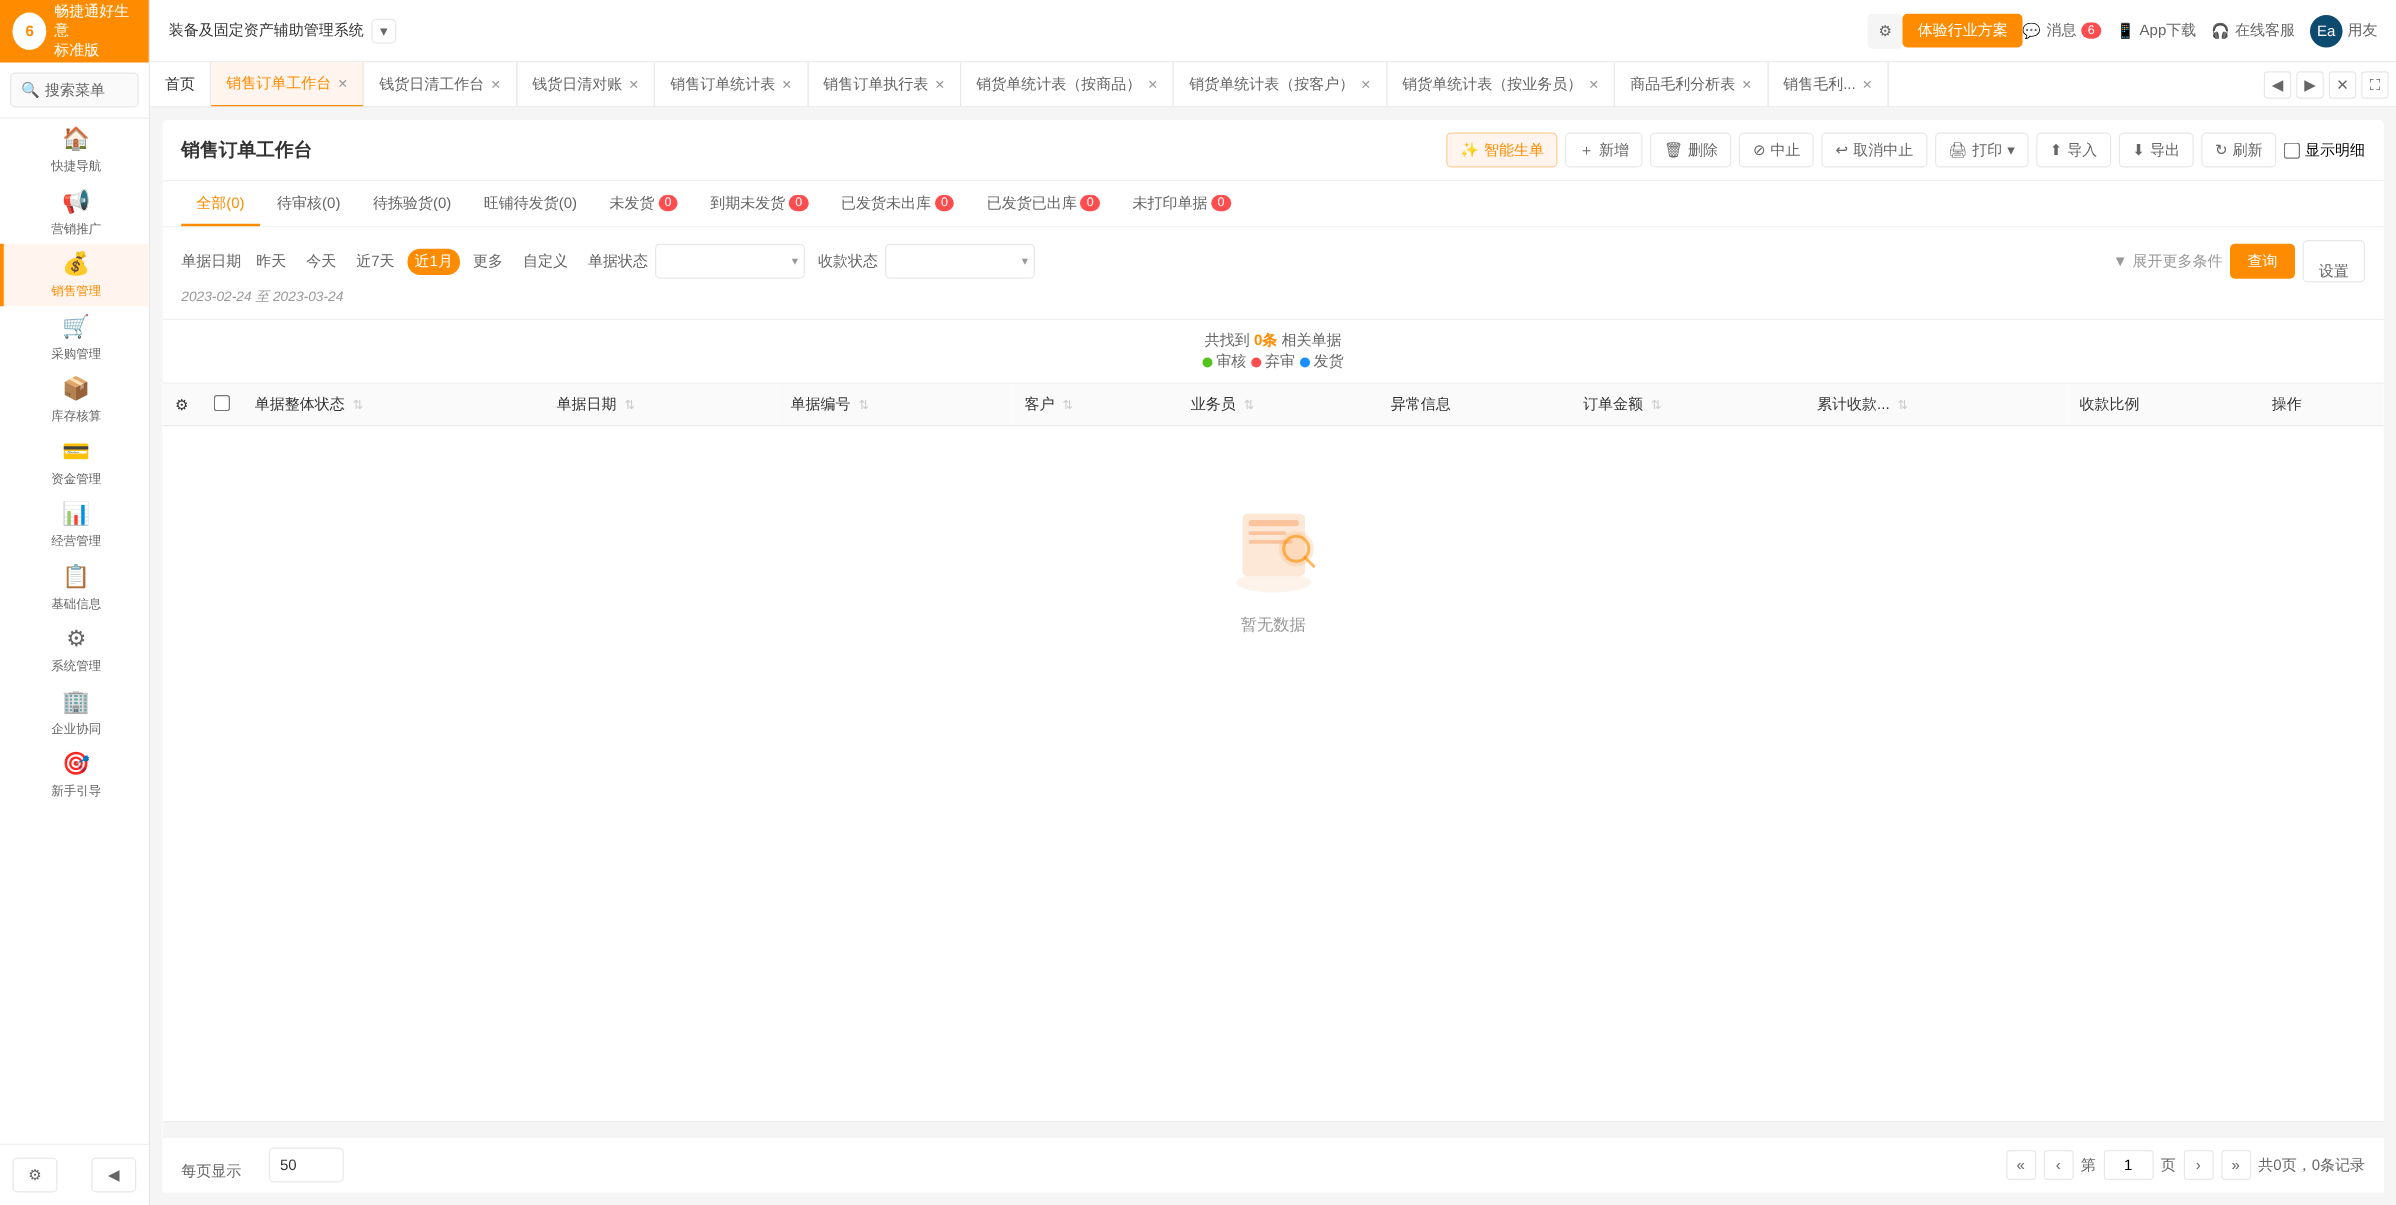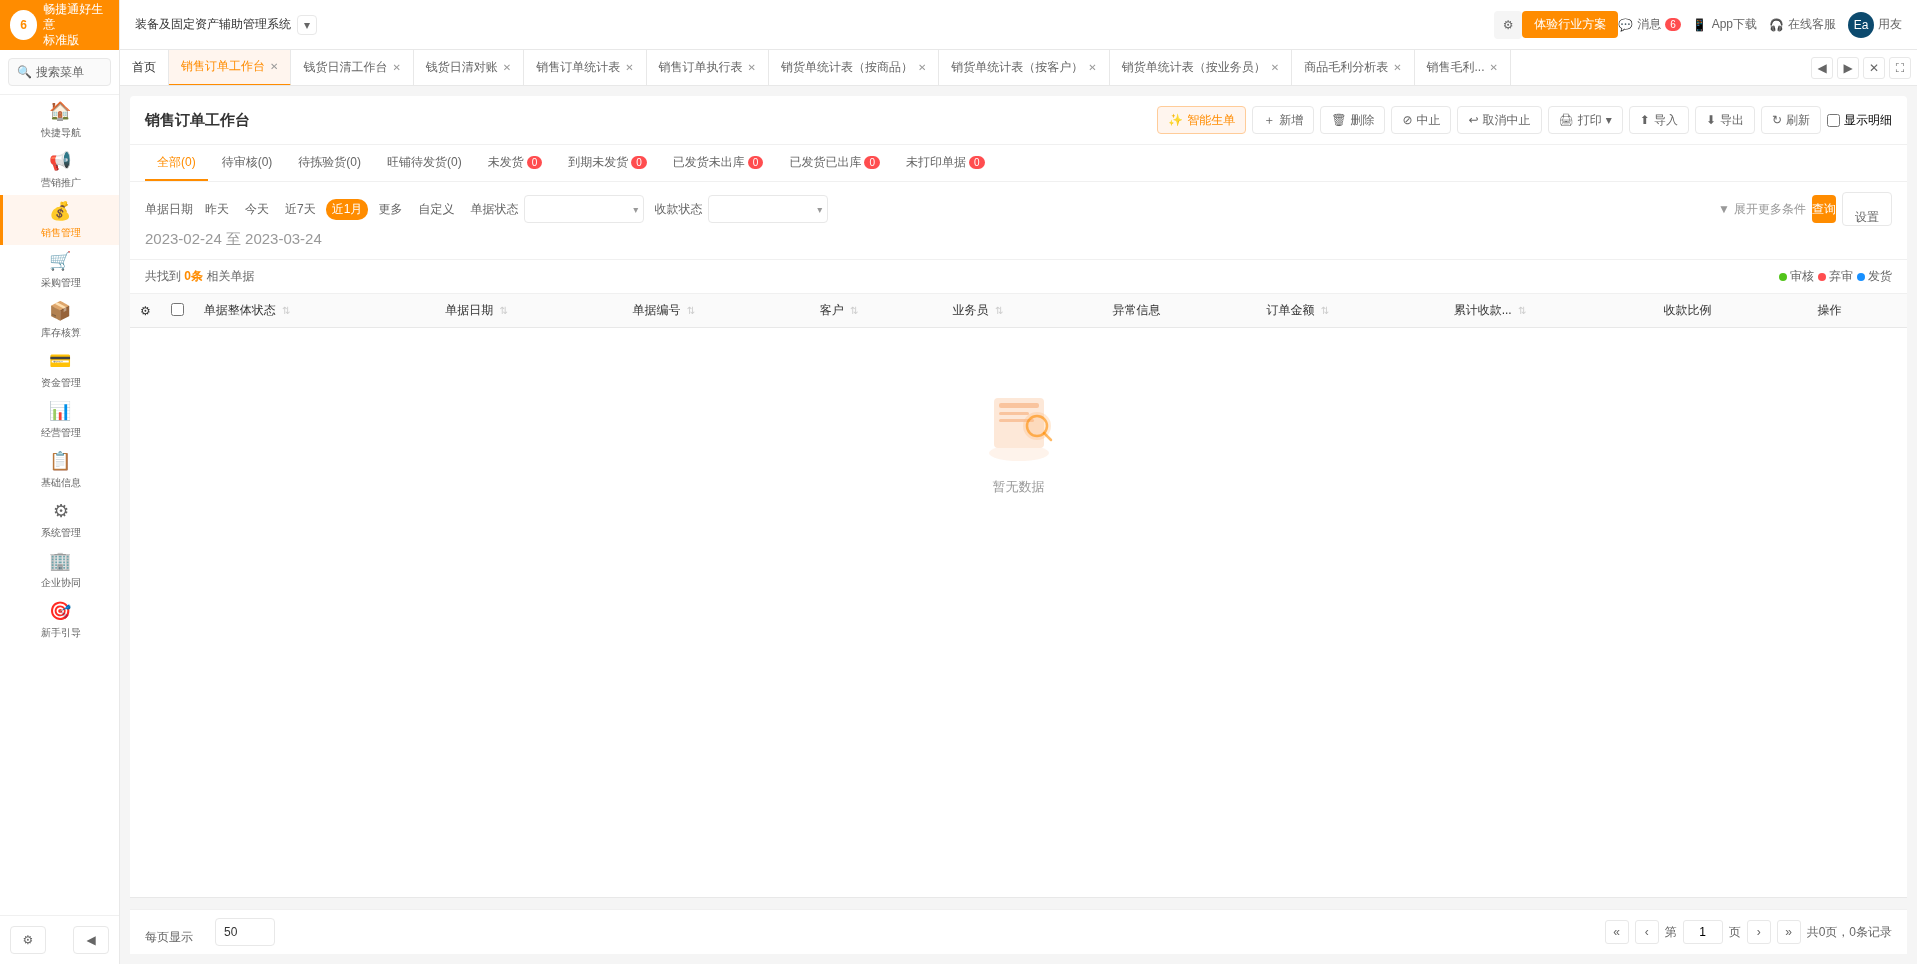--- a/index.html
+++ b/index.html
@@ -62,26 +62,26 @@
     .search-row { display: flex; align-items: center; gap: 10px; flex-wrap: wrap; }
     .search-item { display: flex; align-items: center; gap: 6px; }
     .search-label { color: #666; white-space: nowrap; }
     .date-filter { display: flex; align-items: center; gap: 4px; }
     .date-quick-btn { padding: 2px 6px; border-radius: 3px; cursor: pointer; color: #666; font-size: 12px; }
     .date-quick-btn.active { background: #ff8c00; color: #fff; border-radius: 10px; }
     .select-box { height: 28px; border: 1px solid #e8e8e8; border-radius: 4px; padding: 0 24px 0 8px; background: #fff; cursor: pointer; color: #333; min-width: 120px; appearance: none; position: relative; font-size: 12px; }
     .select-wrapper { position: relative; }
     .select-wrapper::after { content: '▾'; position: absolute; right: 6px; top: 50%; transform: translateY(-50%); color: #999; pointer-events: none; font-size: 10px; }
     .expand-btn { display: flex; align-items: center; gap: 4px; color: #999; cursor: pointer; font-size: 12px; margin-left: auto; }
-    .btn-query { background: #ff8c00; color: #fff; border: none; border-radius: 4px; height: 28px; padding: 0 0; cursor: pointer; font-size: 12px; }
+    .btn-query { background: #ff8c00; color: #fff; border: none; border-radius: 4px; height: 28px; padding: 0 14px; cursor: pointer; font-size: 12px; }
     .btn-settings { background: #fff; color: #666; border: 1px solid #e8e8e8; border-radius: 4px; height: 28px; padding: 16px 12px; cursor: pointer; font-size: 12px; }
 
     
     .table-area { background: #fff; flex: 1; overflow: hidden; display: flex; flex-direction: column; }
-    .table-toolbar { padding: 8px 15px; display: flex; align-items: center; justify-content: space-between; border-bottom: 1px solid #f0f0f0; }
+    .table-toolbar { padding: 8px 15px; display: flex; align-items: center; justify-content: space-between; border-bottom: 1px solid #f0f0f0; flex-direction: column; }
     .table-count { color: #666; font-size: 12px; }
     .count-num { color: #ff8c00; font-weight: bold; }
     .table-actions { display: flex; gap: 4px; }
     .table-action-btn { display: flex; align-items: center; gap: 3px; cursor: pointer; color: #666; font-size: 12px; }
     .table-action-btn .dot { width: 8px; height: 8px; border-radius: 50%; }
     .dot-audit { background: #52c41a; }
     .dot-cancel { background: #ff4d4f; }
     .dot-ship { background: #1890ff; }
 
     
@@ -383,21 +383,21 @@
         <div style="margin-left:auto;display:flex;align-items:center;gap:6px;">
           <div class="expand-btn">
             <span>▼</span>
             <span>展开更多条件</span>
           </div>
           <button class="btn-query">查询</button>
           <button class="btn-settings">设置</button>
         </div>
       </div>
       <div style="margin-top:4px;">
-        <span style="color:#999;font-size:15px;">2023-02-24 至 2023-03-24</span>
+        <span style="color:#999;font-size:11px;font-style:italic;">2023-02-24 至 2023-03-24</span>
       </div>
     </div>
 
     <div class="table-area">
       <div class="table-toolbar">
         <div class="table-count">
           <span>共找到</span>
           <span class="count-num">0条</span>
           <span>相关单据</span>
         </div>

